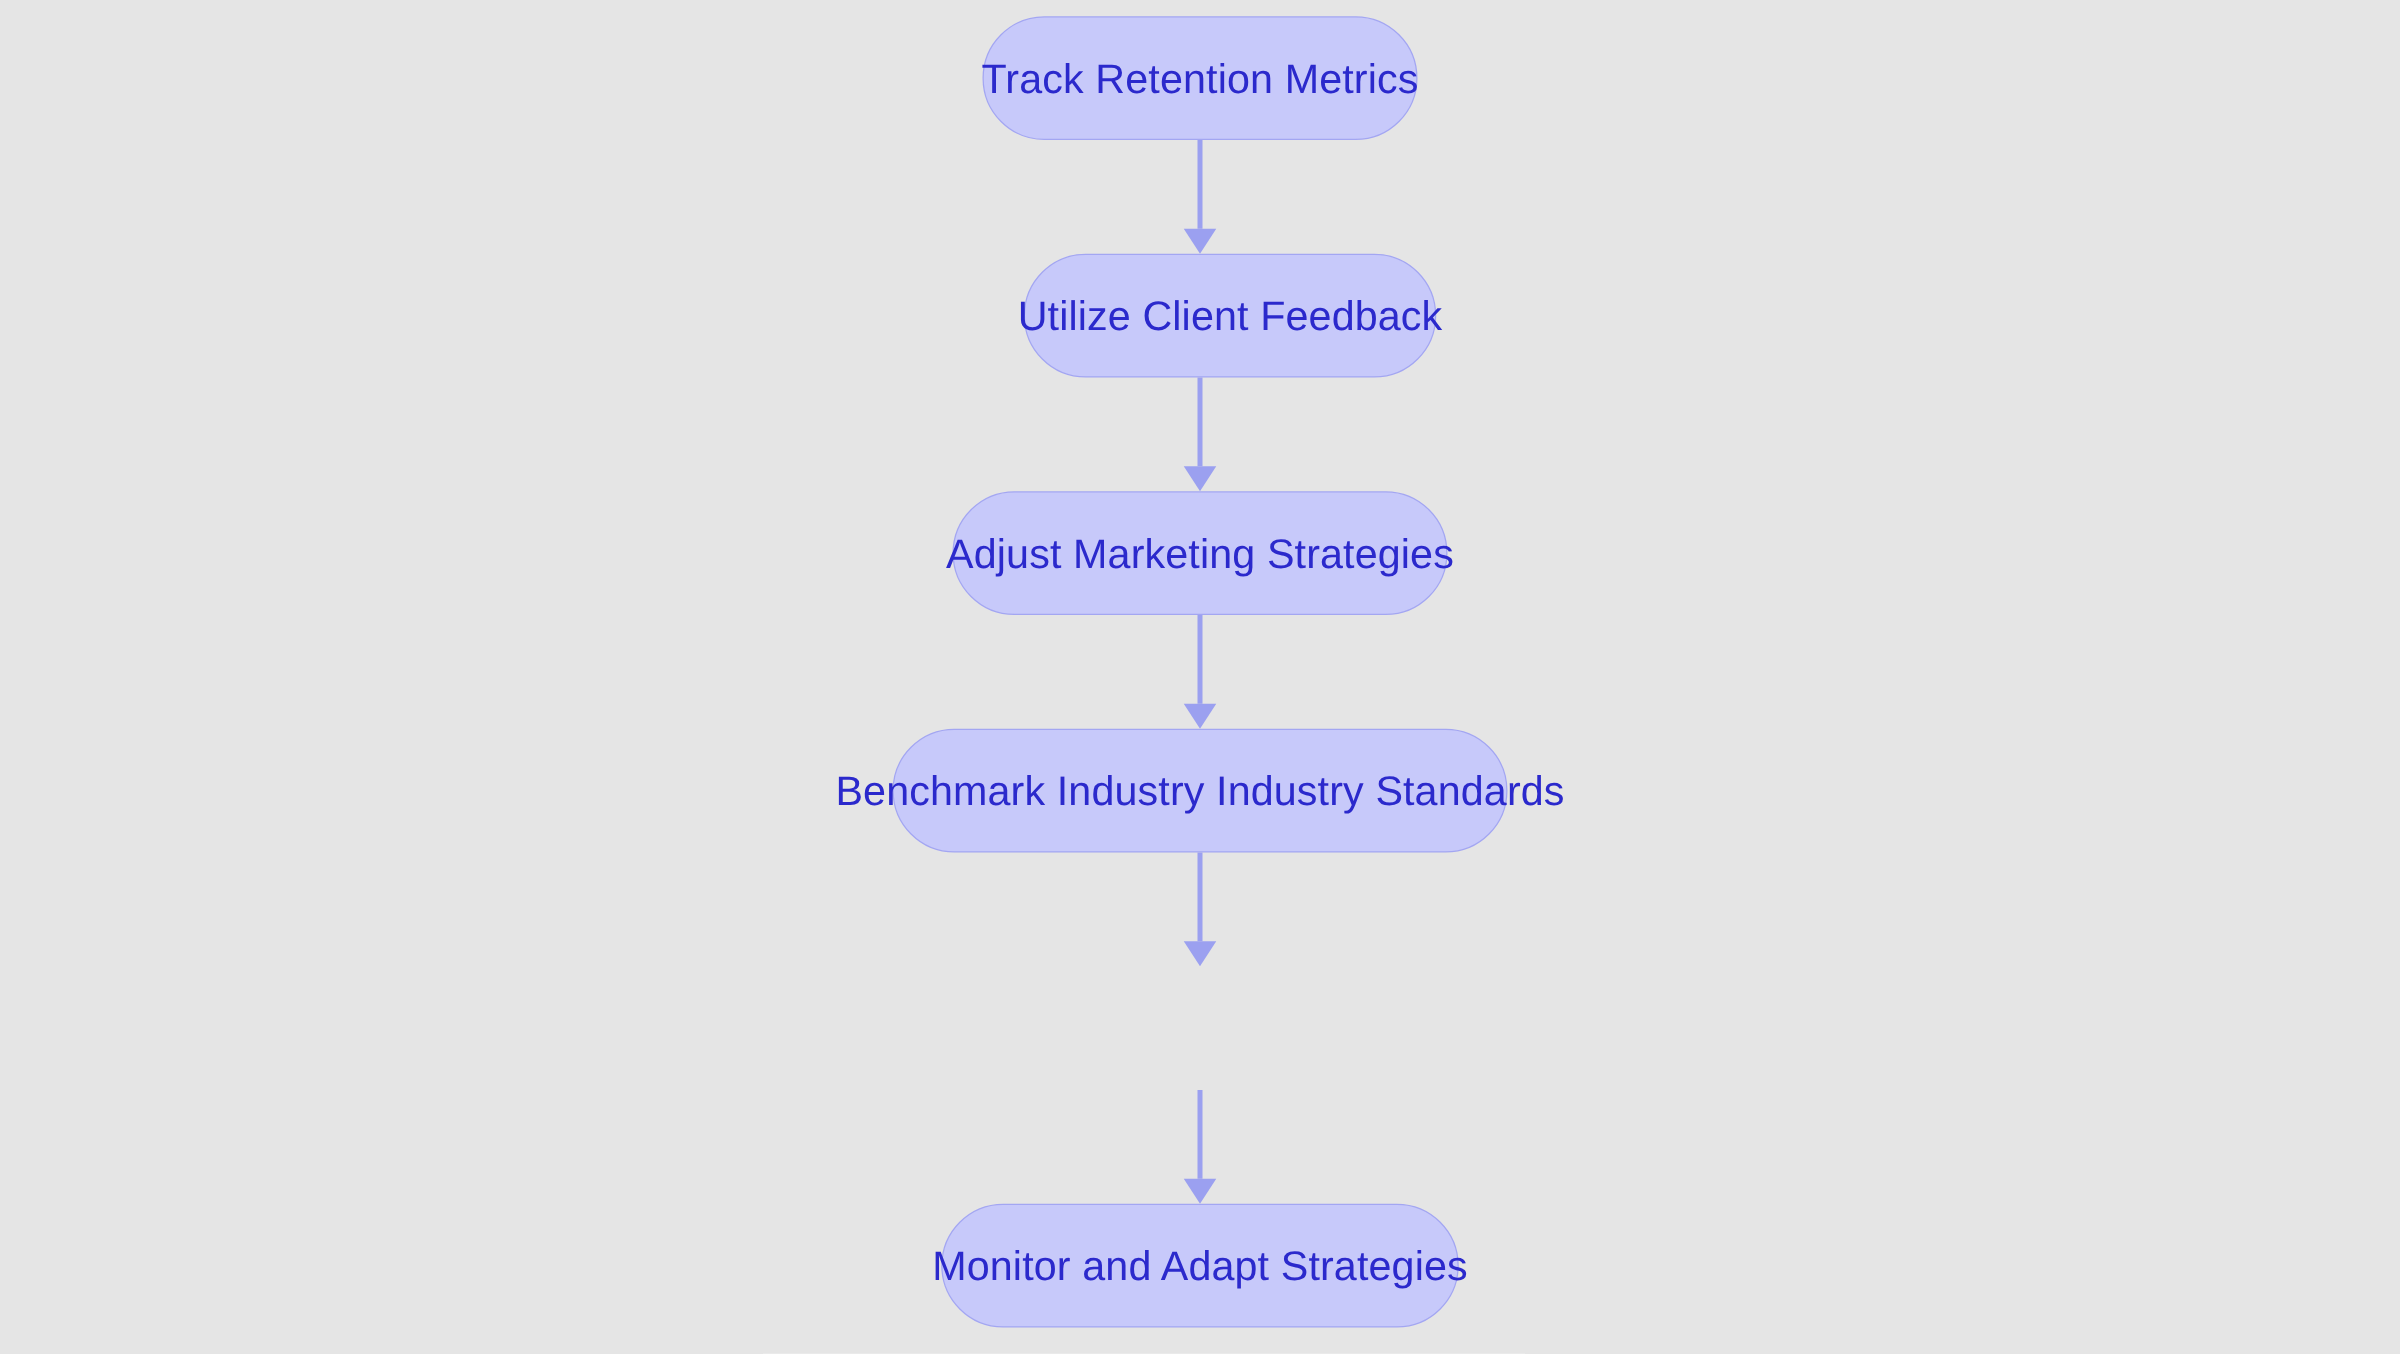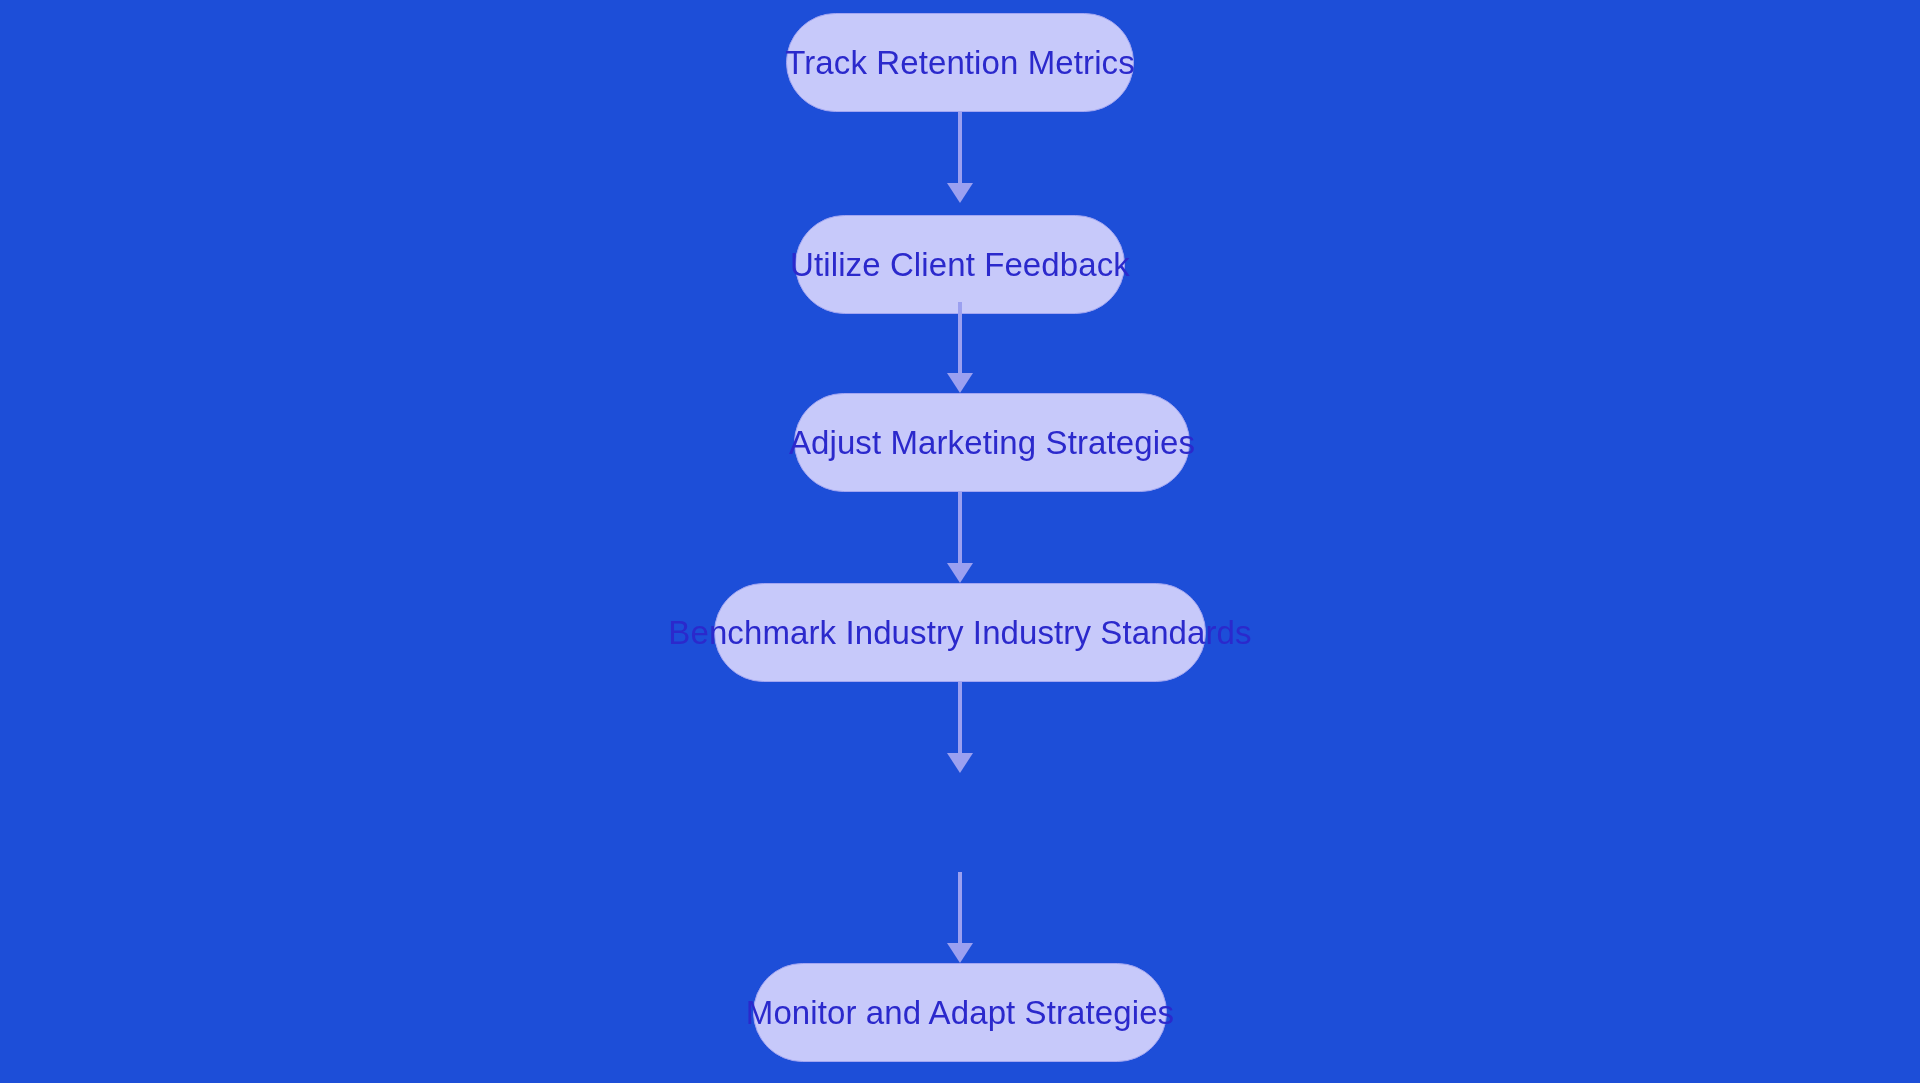--- a/index.html
+++ b/index.html
@@ -12,21 +12,21 @@
     height: 1083px;
     background: #ffffff;
     font-family: "Liberation Sans", "DejaVu Sans", sans-serif;
     overflow: hidden;
   }
 
   #flow-canvas {
     position: relative;
     width: 1920px;
     height: 1083px;
-    background: #1d4ed8;
+    background: #e5e5e5;
   }
 
   .flow-node {
     position: absolute;
     left: 50%;
     transform: translateX(-50%);
     box-sizing: border-box;
     display: flex;
     align-items: center;
     justify-content: center;
@@ -43,22 +43,22 @@
   }
 
   .flow-node .node-label {
     display: block;
     line-height: 1;
     padding: 0 2px;
   }
 
   
   .node-1 { width: 348px; top: 13px;  }
-  .node-2 { width: 330px; top: 215px; }
-  .node-3 { width: 396px; top: 393px; margin-left: 32px; }
+  .node-2 { width: 330px; top: 203px; margin-left: 24px; }
+  .node-3 { width: 396px; top: 393px; }
   .node-4 { width: 492px; top: 583px; }
   .node-5 { width: 298px; top: 773px; }
   .node-6 { width: 414px; top: 963px; }
 
   
   .flow-connector {
     position: absolute;
     left: 50%;
     transform: translateX(-50%);
     width: 40px;

